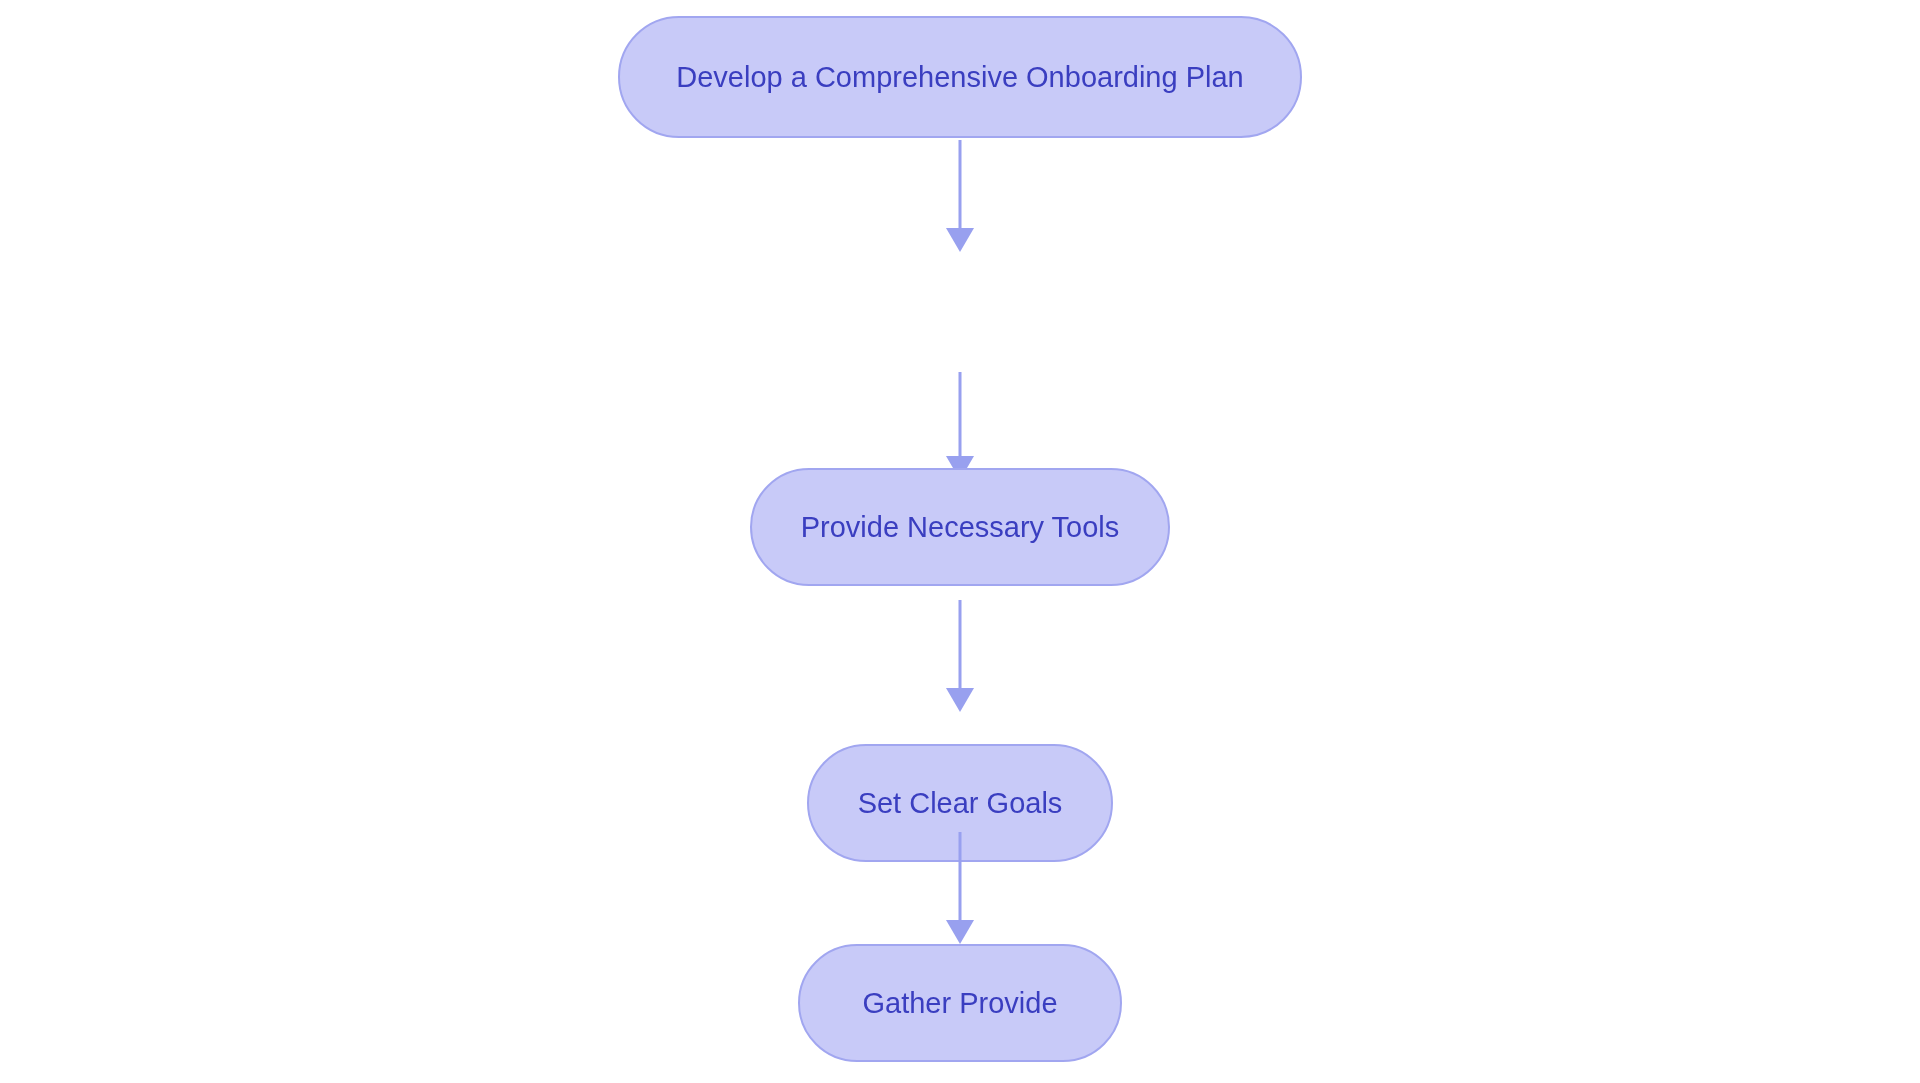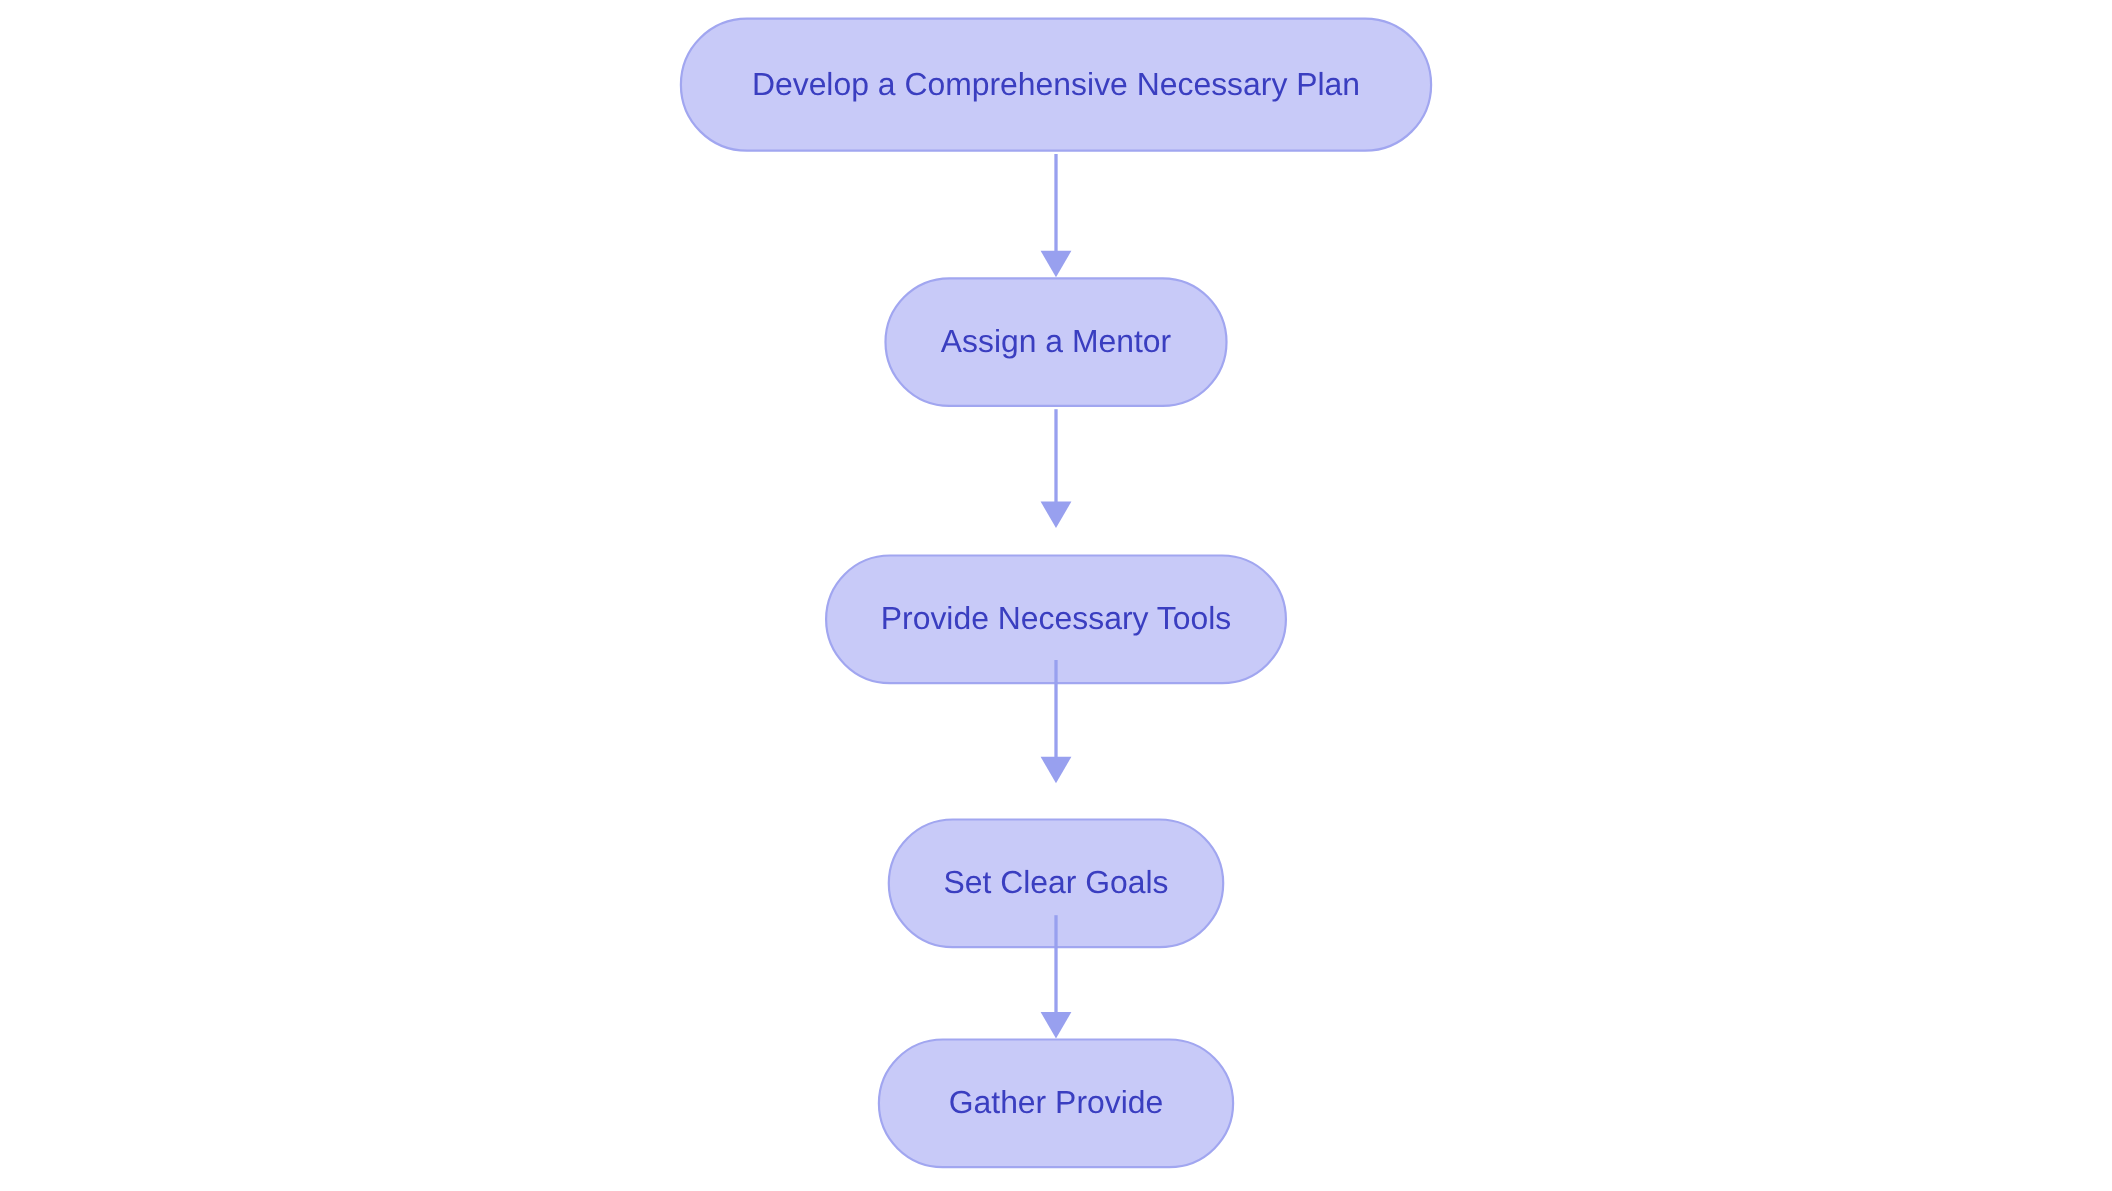--- a/index.html
+++ b/index.html
@@ -32,21 +32,21 @@
     background: var(--node-fill);
     border: 2px solid var(--node-border);
     border-radius: 999px;
     color: var(--node-text);
     font-size: 29px;
     line-height: 1.2;
     white-space: nowrap;
   }
   .node-1 { top: 16px;  width: 684px; height: 122px; }
   .node-2 { top: 252px; width: 312px; height: 118px; }
-  .node-3 { top: 504px; width: 420px; height: 118px; }
+  .node-3 { top: 468px; width: 420px; height: 118px; }
   .node-4 { top: 744px; width: 306px; height: 118px; }
   .node-5 { top: 944px; width: 324px; height: 118px; }
 
   .arrow {
     position: absolute;
     left: 960px;
     transform: translateX(-50%);
     width: 28px;
   }
   .arrow-1 { top: 140px; height: 112px; }
@@ -74,31 +74,28 @@
     border-right: 14px solid transparent;
     border-top: 24px solid var(--arrow);
   }
 </style>
 </head>
 <body>
 
 <div class="canvas">
 
   <div class="node node-1">
-    <span>Develop a Comprehensive Necessary Plan</span>
+    <span>Develop a Comprehensive Onboarding Plan</span>
   </div>
 
   <div class="arrow arrow-1">
     <div class="shaft"></div>
     <div class="head"></div>
   </div>
 
-  <div class="node node-2">
-    <span>Assign a Mentor</span>
-  </div>
 
   <div class="arrow arrow-2">
     <div class="shaft"></div>
     <div class="head"></div>
   </div>
 
   <div class="node node-3">
     <span>Provide Necessary Tools</span>
   </div>
 

